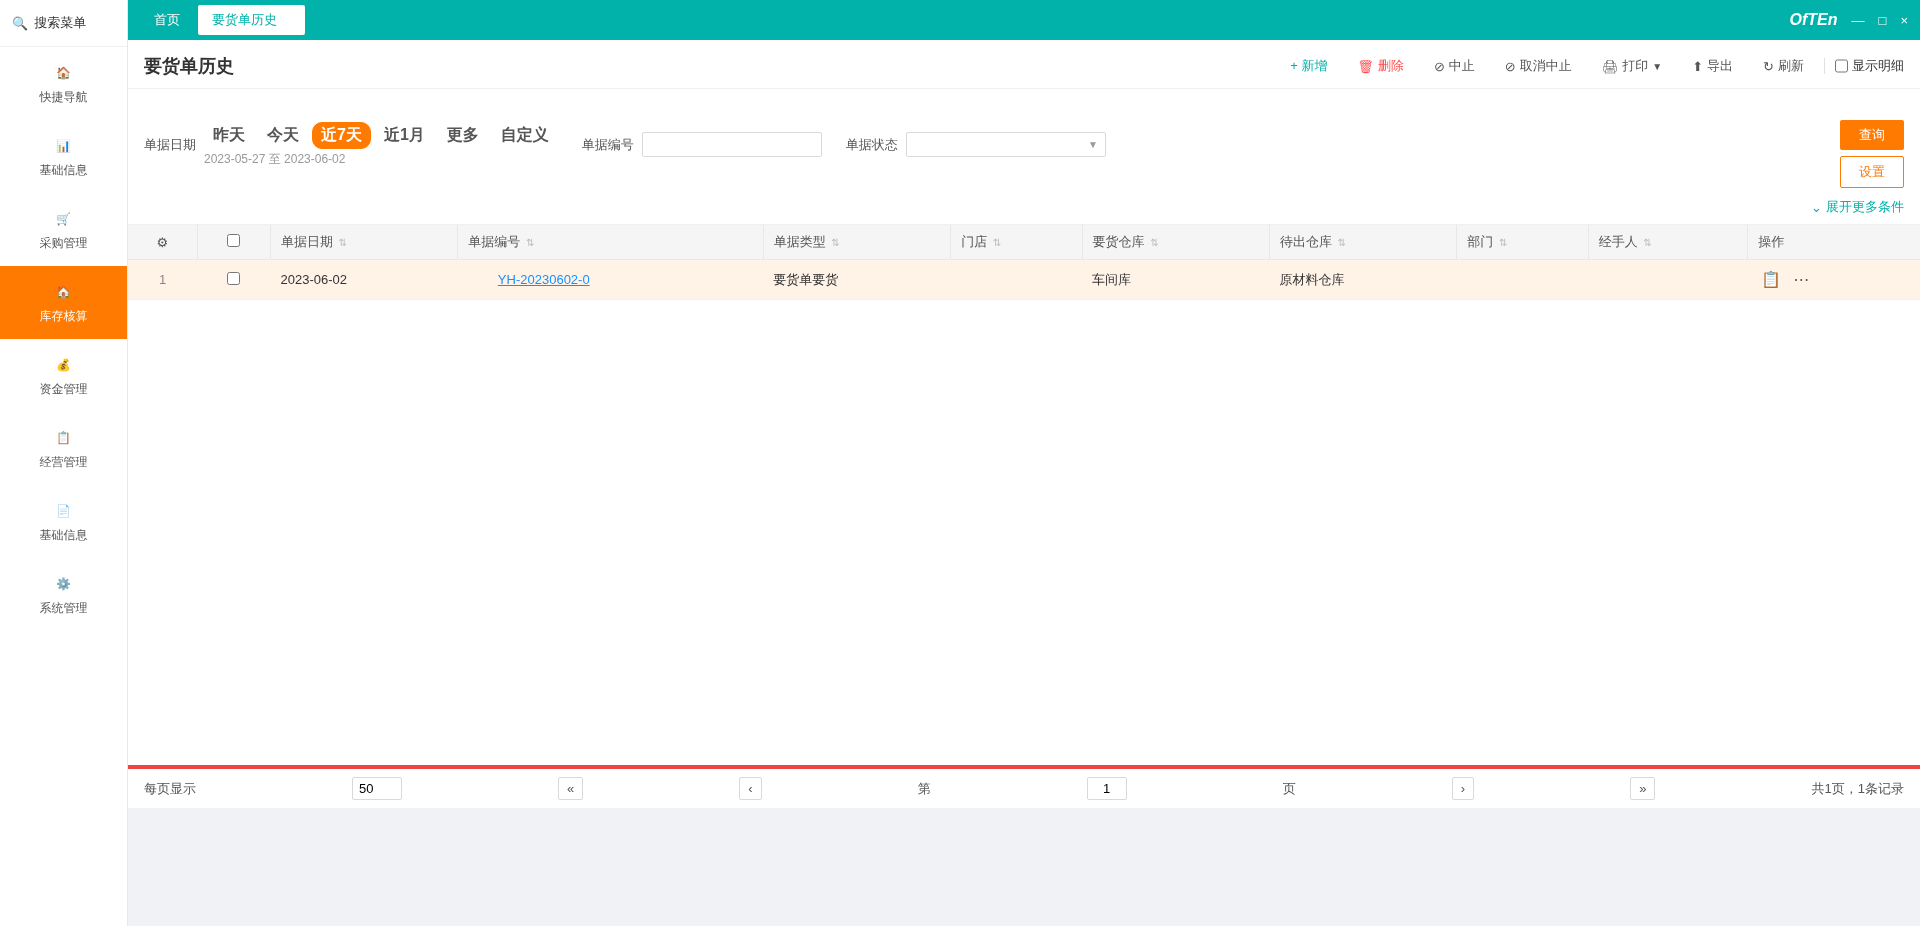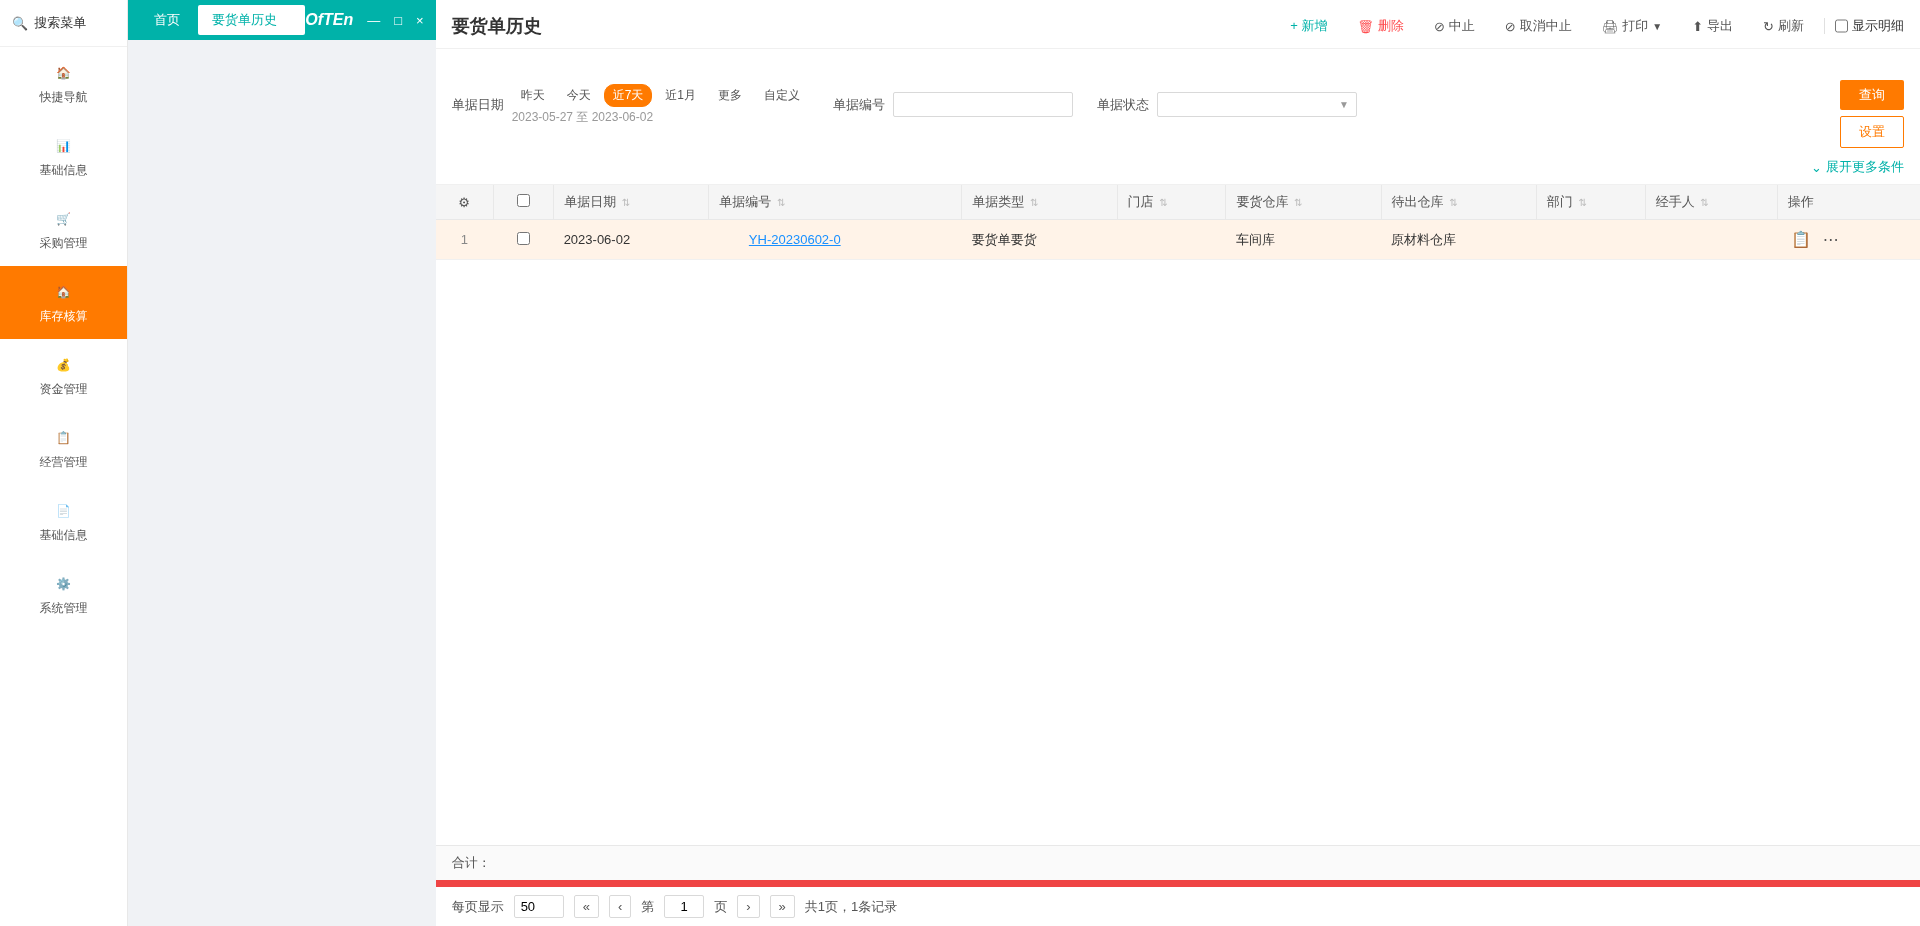--- a/index.html
+++ b/index.html
@@ -32,22 +32,22 @@
       color: #555;
       font-size: 12px;
     }
     .sidebar-item.active { background: #ff7a00; color: #fff; }
     .sidebar-icon-wrap { width: 24px; height: 24px; display: flex; align-items: center; justify-content: center; margin-bottom: 4px; }
 
     
     .main {
       flex: 1;
       display: flex;
-      flex-direction: row;
-      height: 926px;
+      flex-direction: column;
+      height: 808px;
       overflow: hidden;
     }
 
     
     .topbar {
       height: 40px;
       background: #00b2a9;
       display: flex;
       align-items: center;
       padding: 0 12px;
@@ -99,21 +99,21 @@
     .filter-area {
       padding: 12px 16px 8px;
       border-bottom: 1px solid #f0f0f0;
     }
     .filter-row { display: flex; align-items: center; gap: 24px; flex-wrap: wrap; }
     .filter-item { display: flex; align-items: center; gap: 8px; }
     .filter-label { color: #555; font-size: 13px; white-space: nowrap; }
     .date-range-btns { display: flex; align-items: center; gap: 4px; }
     .date-btn {
       padding: 2px 8px; border: 1px solid transparent;
-      background: transparent; cursor: pointer; color: #555; font-size: 12px; border-radius: 2px;
+      background: transparent; cursor: pointer; color: #555; font-size: 16px; border-radius: 2px; font-weight: bold;
     }
     .date-btn.active { background: #ff7a00; color: #fff; border-radius: 10px; border-color: #ff7a00; }
     .date-range-text { font-size: 12px; color: #999; margin-top: 2px; }
     .filter-input {
       border: 1px solid #d9d9d9; border-radius: 2px; padding: 4px 8px;
       font-size: 13px; width: 180px; outline: none; color: #333;
     }
     .filter-select {
       border: 1px solid #d9d9d9; border-radius: 2px; padding: 4px 24px 4px 8px;
       font-size: 13px; min-width: 120px; outline: none; color: #333;
@@ -188,24 +188,24 @@
       align-items: center;
       font-size: 13px;
       color: #555;
     }
     .summary-label { margin-right: 40px; }
 
     
     .pagination {
       display: flex;
       align-items: center;
-      justify-content: flex-start;
+      justify-content: space-between;
       padding: 8px 16px;
-      border-top: 7px solid #ef4444;
-      gap: 10px;
+      border-top: 4px solid #ef4444;
+      gap: 18px;
       font-size: 13px;
       color: #555;
     }
     .page-size-select {
       border: 1px solid #d9d9d9; border-radius: 2px; padding: 3px 20px 3px 6px;
       font-size: 13px; outline: none; appearance: none; background: #fff;
       cursor: pointer;
     }
     .page-btn {
       border: 1px solid #d9d9d9; background: #fff; padding: 3px 8px;
@@ -430,23 +430,20 @@
       <td></td>
       <td>
         <button class="op-btn" title="编辑">📋</button>
         <button class="op-btn" title="更多">⋯</button>
       </td>
     </tr>
           </tbody>
       </table>
     </div>
 
-    <div class="table-footer">
-      <span class="summary-label">合计：</span>
-    </div>
 
     <div class="pagination">
       <span>每页显示</span>
       <div class="select-wrap">
         <select class="page-size-select">
           <option value="50">50</option>
           <option value="100">100</option>
         </select>
       </div>
       <button class="page-btn">«</button>

